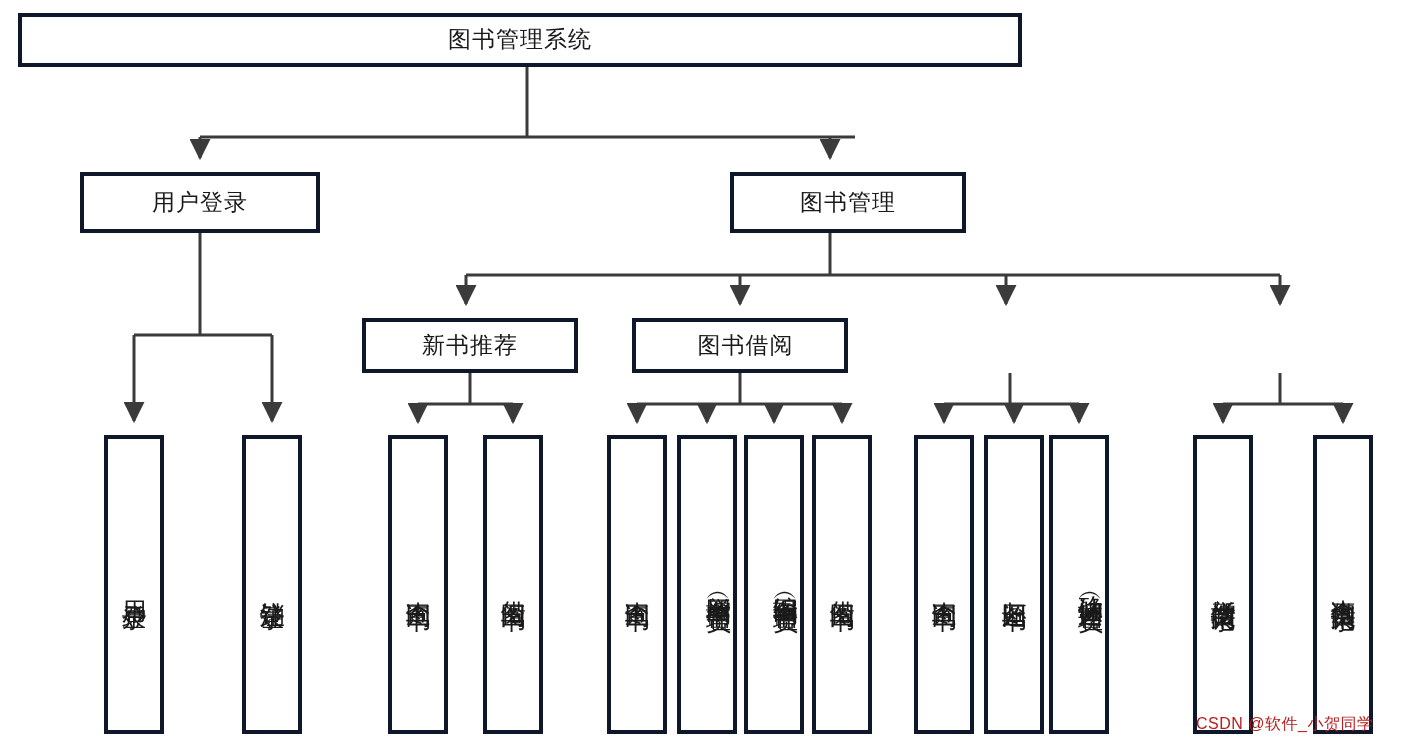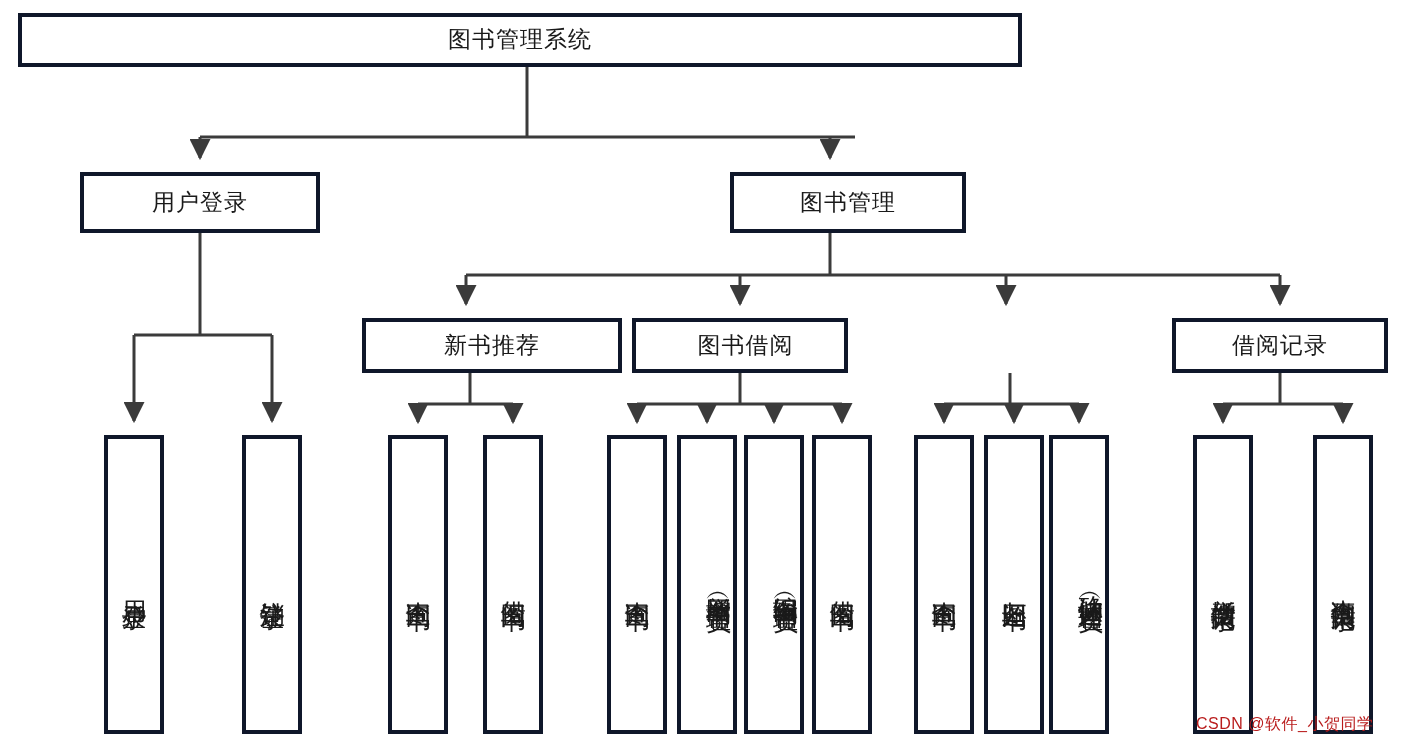--- a/index.html
+++ b/index.html
@@ -125,28 +125,25 @@
     <span>图书管理系统</span>
   </div>
 
   <div class="node node-h" id="node-l2-0" style="left: 80px; top: 172px; width: 240px; height: 61px;">
     <span>用户登录</span>
   </div>
   <div class="node node-h" id="node-l2-1" style="left: 712px; top: 172px; width: 236px; height: 61px; margin-left: 18px;">
     <span>图书管理</span>
   </div>
 
-  <div class="node node-h" id="node-l3-0" style="left: 362px; top: 318px; width: 260px; height: 55px;">
+  <div class="node node-h" id="node-l3-0" style="left: 362px; top: 318px; width: 216px; height: 55px;">
     <span>新书推荐</span>
   </div>
   <div class="node node-h" id="node-l3-1" style="left: 632px; top: 318px; width: 216px; height: 55px; padding-left: 11px;">
     <span>图书借阅</span>
-  </div>
-  <div class="node node-h" id="node-l3-3" style="left: 1172px; top: 318px; width: 216px; height: 55px;">
-    <span>借阅记录</span>
   </div>
 
   <div class="node node-v" id="node-leaf-0" style="left: 104px; top: 435px; width: 60px; height: 299px;">
     <span class="vtext">用户登录</span>
   </div>
   <div class="node node-v" id="node-leaf-1" style="left: 242px; top: 435px; width: 60px; height: 299px;">
     <span class="vtext">注销登录</span>
   </div>
   <div class="node node-v" id="node-leaf-2" style="left: 388px; top: 435px; width: 60px; height: 299px;">
     <span class="vtext">查询图书</span>

